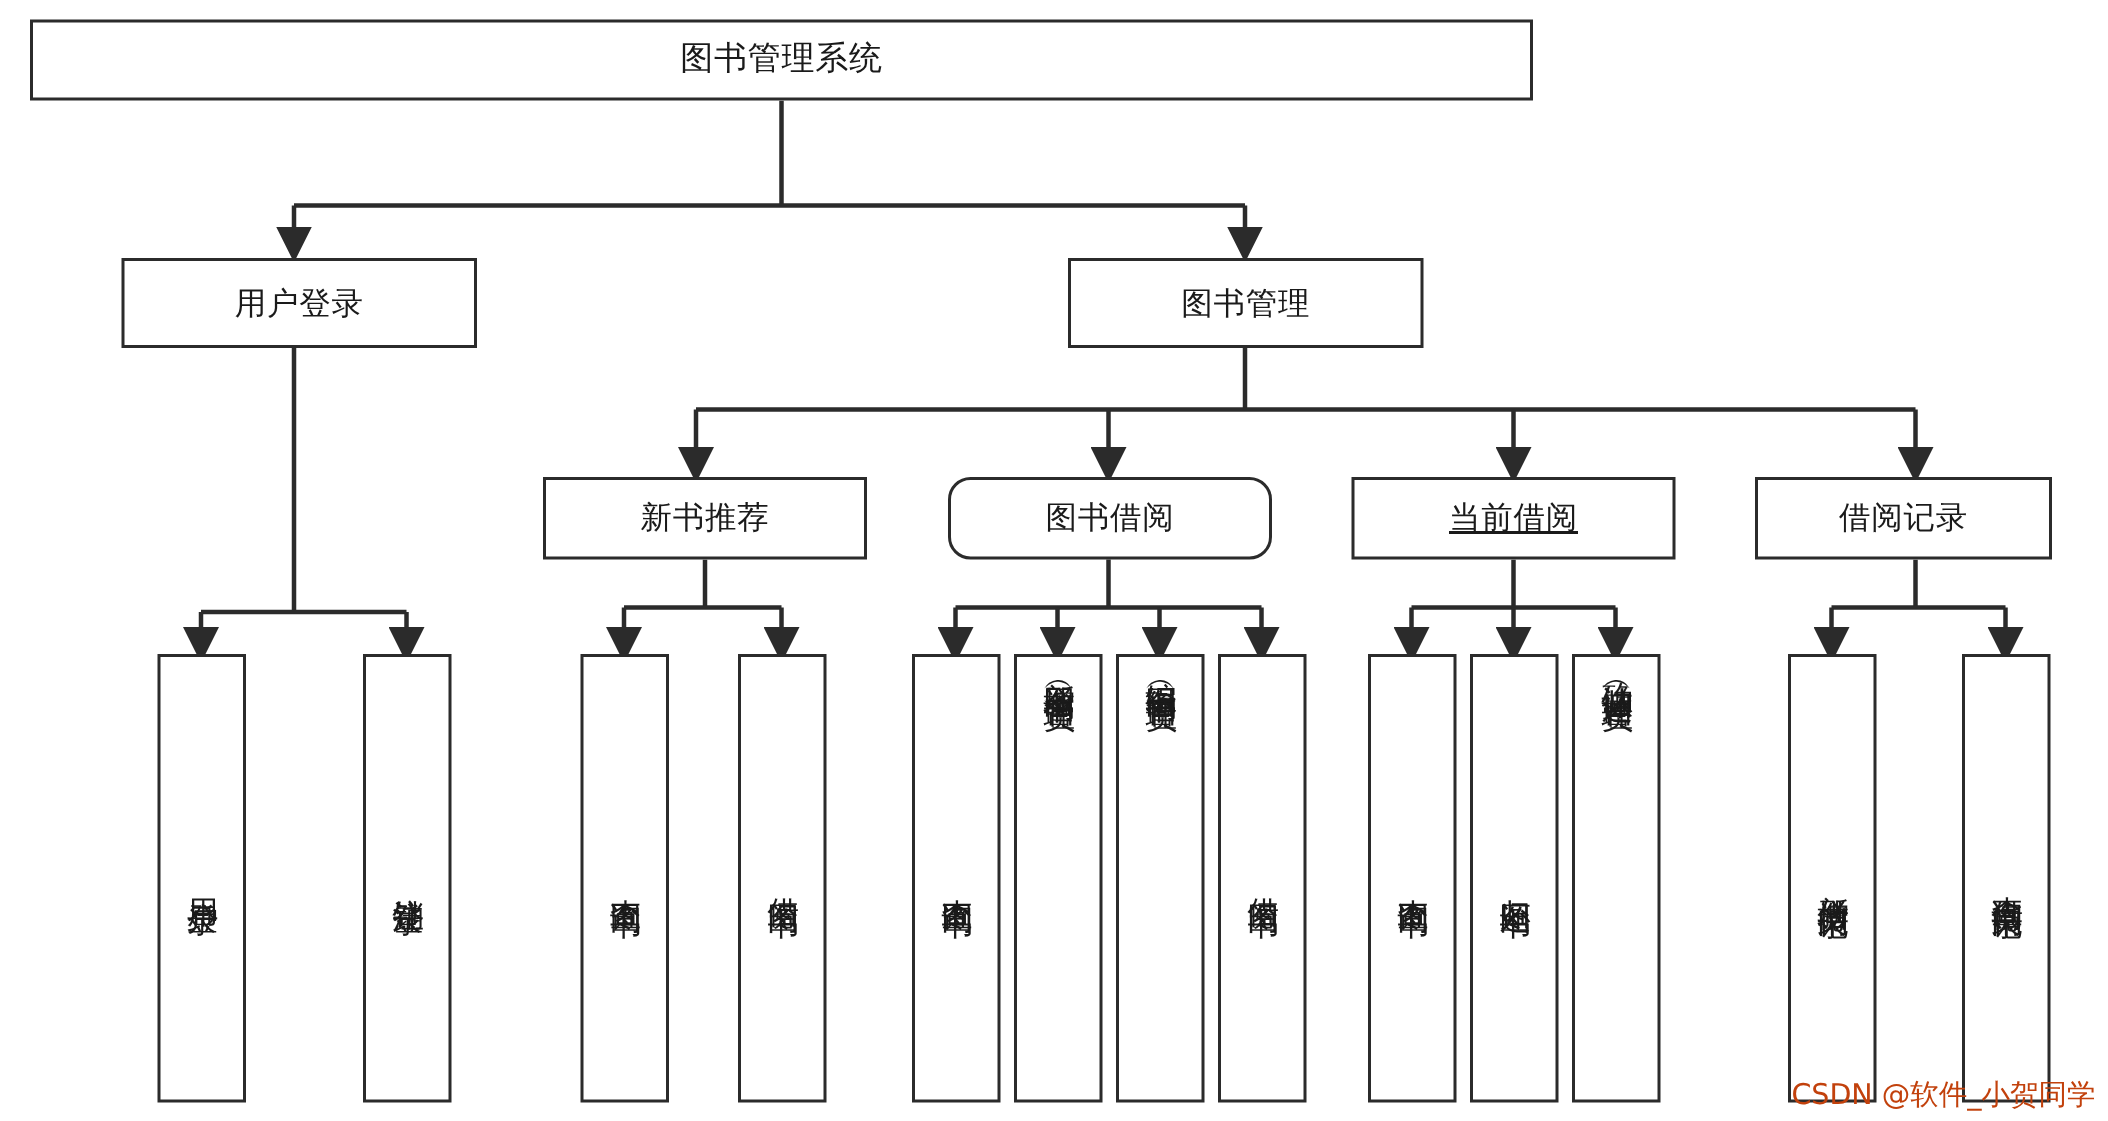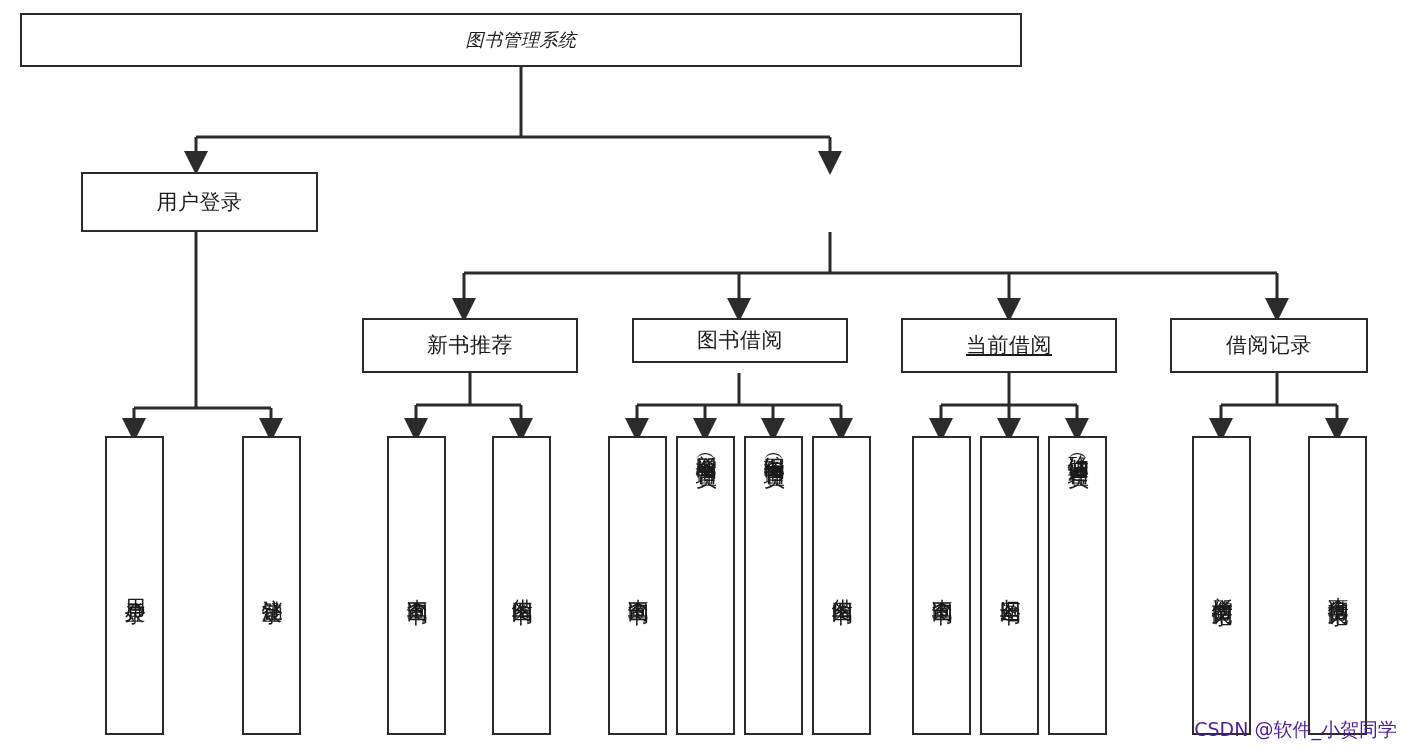--- a/index.html
+++ b/index.html
@@ -54,28 +54,28 @@
     writing-mode: vertical-rl;
     text-orientation: upright;
     font-size: 21px;
     line-height: 1.02;
     letter-spacing: 2px;
     white-space: nowrap;
   }
   .node.vert.centered {
     align-items: center;
   }
-  .node.root .label { font-size: 18px; font-style: italic; }
+  .node.root .label { font-size: 22px; }
 
   .watermark {
     position: absolute;
     right: 8px;
     bottom: 4px;
     font-size: 19px;
-    color: #4c1d95;
+    color: #c2410c;
     font-family: "DejaVu Sans", "Liberation Sans", sans-serif;
     white-space: nowrap;
     user-select: none;
   }
 </style>
 </head>
 <body>
 
 <div id="canvas">
 
@@ -129,25 +129,28 @@
     </g>
   </svg>
 
   <div class="node horiz root" style="left:20px; top:13px; width:1002px; height:54px;">
     <span class="label">图书管理系统</span>
   </div>
 
   <div class="node horiz" style="left:81px; top:172px; width:237px; height:60px;">
     <span class="label">用户登录</span>
   </div>
+  <div class="node horiz" style="left:712px; top:172px; width:237px; height:60px;">
+    <span class="label">图书管理</span>
+  </div>
 
   <div class="node horiz" style="left:362px; top:318px; width:216px; height:55px;">
     <span class="label">新书推荐</span>
   </div>
-  <div class="node horiz" style="left:632px; top:318px; width:216px; height:45px;">
+  <div class="node horiz" style="left:632px; top:318px; width:216px; height:55px;border-radius:15px;">
     <span class="label">图书借阅</span>
   </div>
   <div class="node horiz" style="left:901px; top:318px; width:216px; height:55px;text-decoration:underline;">
     <span class="label">当前借阅</span>
   </div>
   <div class="node horiz" style="left:1170px; top:318px; width:198px; height:55px;">
     <span class="label">借阅记录</span>
   </div>
 
   <div class="node vert centered" style="left:105px; top:436px; width:59px; height:299px;">

